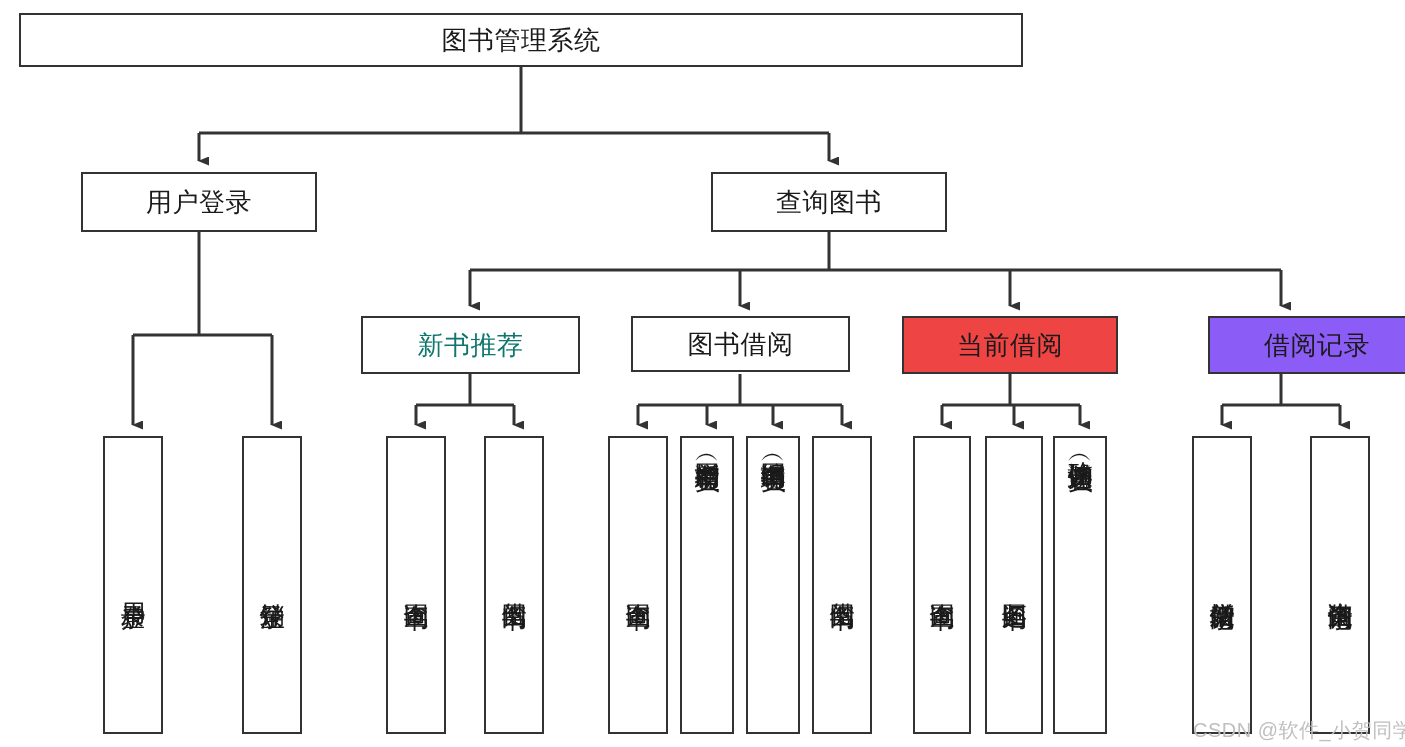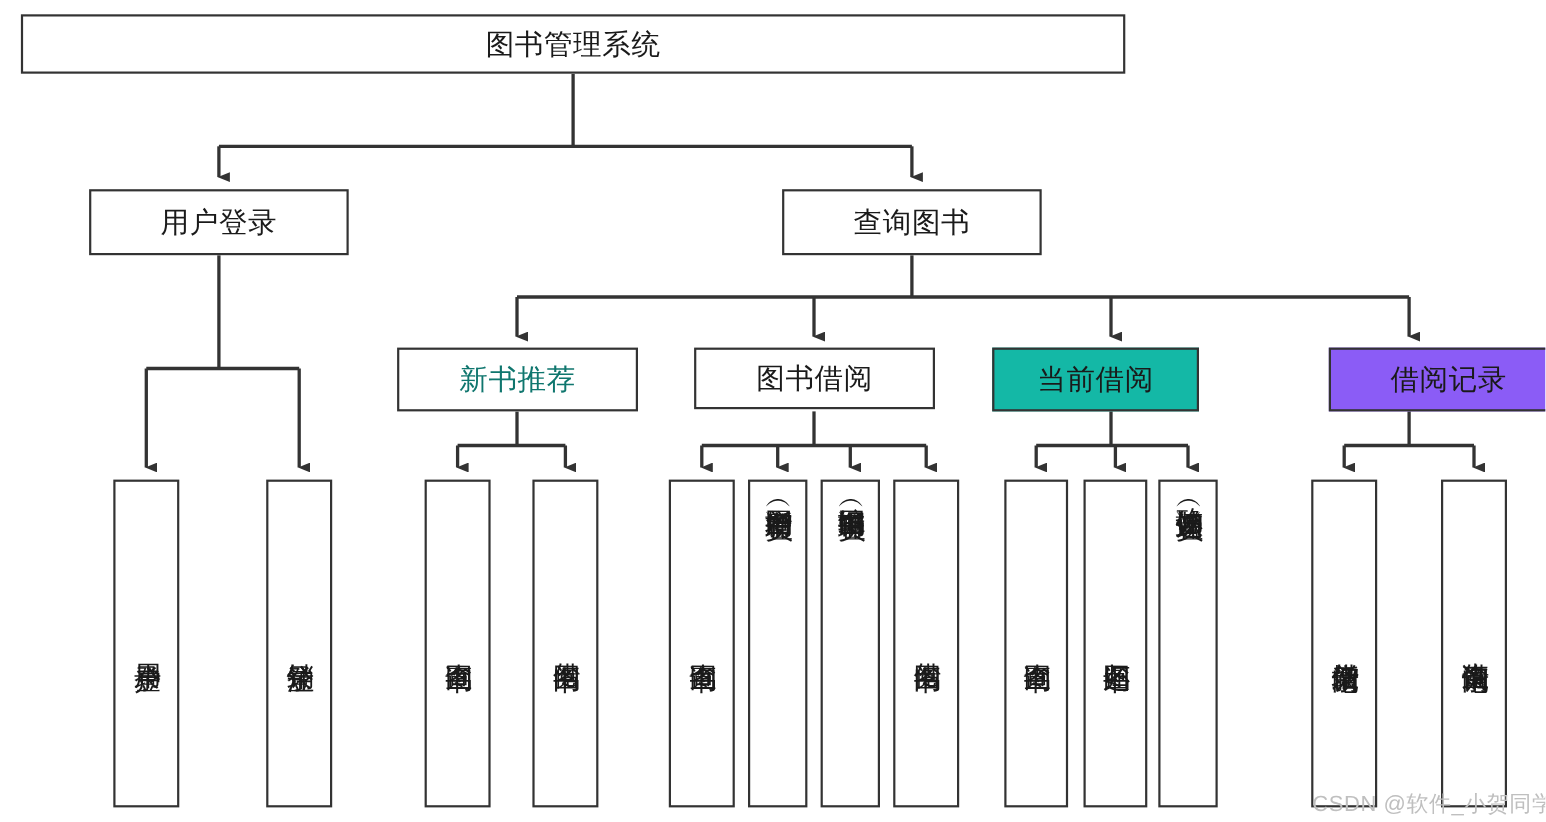--- a/index.html
+++ b/index.html
@@ -137,21 +137,21 @@
   <div class="node horizontal" id="node-l2-1" style="left: 711px; top: 172px; width: 236px; height: 60px; border-color: rgb(51, 51, 51); background: rgb(255, 255, 255); color: rgb(26, 26, 26);">
     <span class="node-label">查询图书</span>
   </div>
 
   <div class="node horizontal" id="node-l3-0" style="left: 361px; top: 316px; width: 219px; height: 58px; border-color: rgb(51, 51, 51); background: rgb(255, 255, 255); color: #0f766e;">
     <span class="node-label">新书推荐</span>
   </div>
   <div class="node horizontal" id="node-l3-1" style="left: 631px; top: 316px; width: 219px; height: 56px; border-color: rgb(51, 51, 51); background: rgb(255, 255, 255); color: rgb(26, 26, 26);">
     <span class="node-label">图书借阅</span>
   </div>
-  <div class="node horizontal" id="node-l3-2" style="left: 902px; top: 316px; width: 188px; height: 58px; border-color: rgb(51, 51, 51); background: #14b8a6; color: rgb(26, 26, 26);">
+  <div class="node horizontal" id="node-l3-2" style="left: 902px; top: 316px; width: 216px; height: 58px; border-color: rgb(51, 51, 51); background: #ef4444; color: rgb(26, 26, 26);">
     <span class="node-label">当前借阅</span>
   </div>
   <div class="node horizontal" id="node-l3-3" style="left: 1172px; top: 316px; width: 218px; height: 58px; border-color: rgb(51, 51, 51); background: #8b5cf6; color: rgb(26, 26, 26); margin-left: 36px;">
     <span class="node-label">借阅记录</span>
   </div>
 
   <div class="node vertical centered" id="node-leaf-0" style="left: 103px; top: 436px; width: 60px; height: 298px; border-color: rgb(51, 51, 51); background: rgb(255, 255, 255); color: rgb(26, 26, 26);">
     <span class="node-label">用户登录</span>
   </div>
   <div class="node vertical centered" id="node-leaf-1" style="left: 242px; top: 436px; width: 60px; height: 298px; border-color: rgb(51, 51, 51); background: rgb(255, 255, 255); color: rgb(26, 26, 26);">

